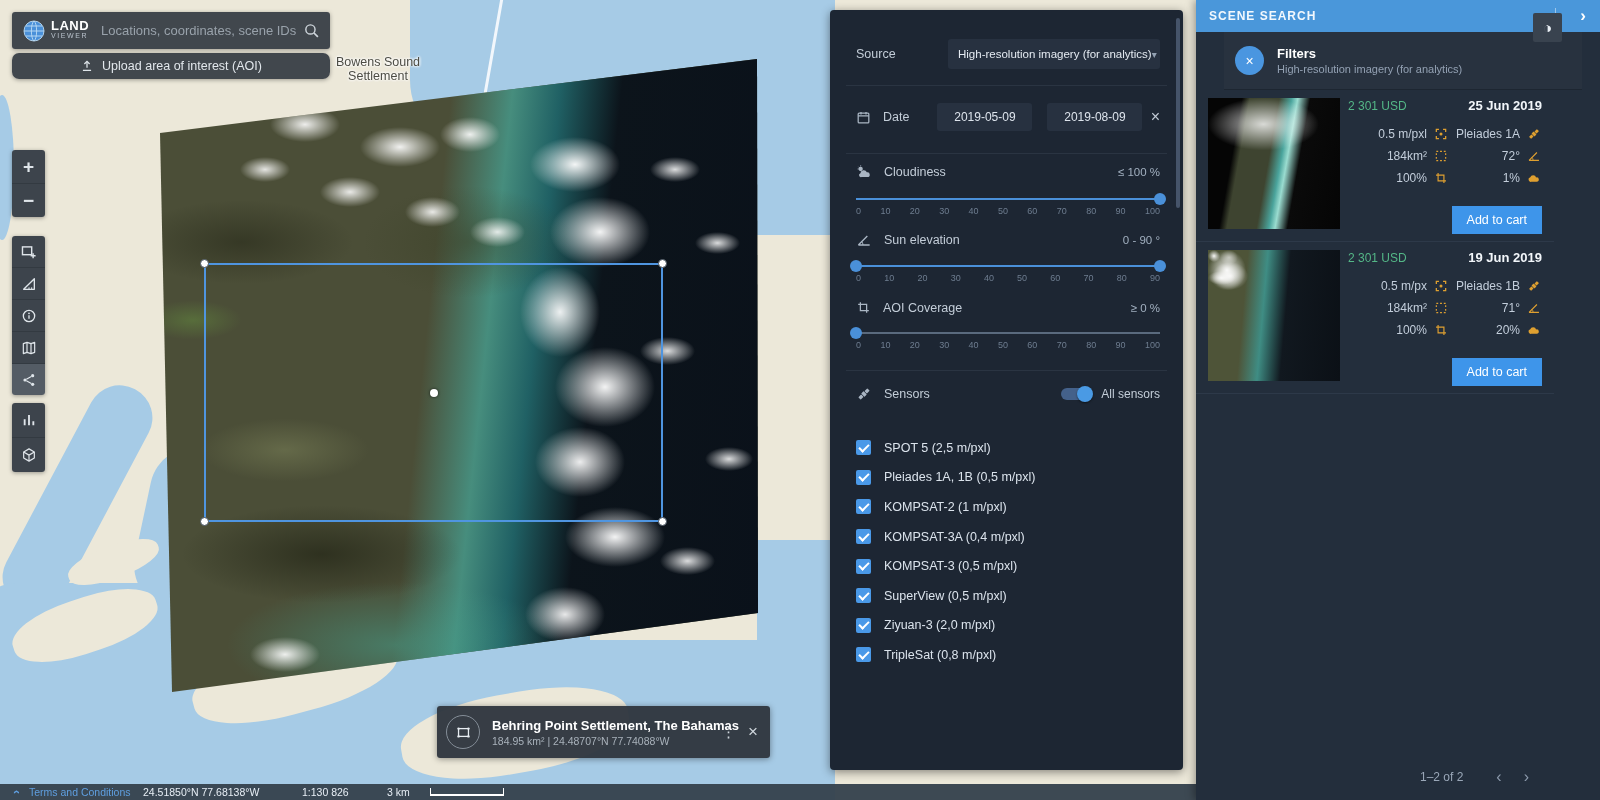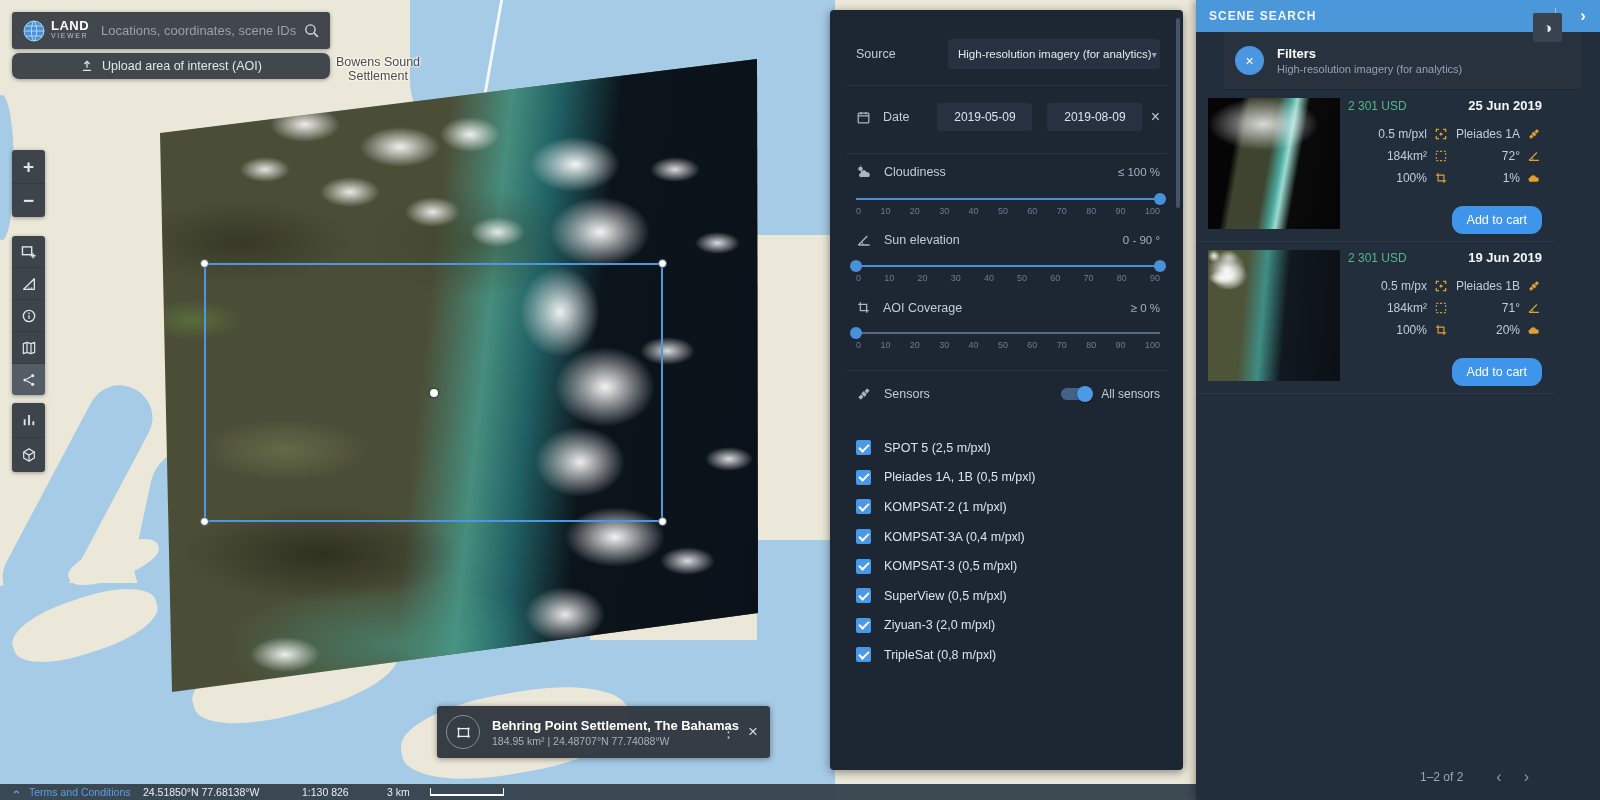--- a/index.html
+++ b/index.html
@@ -195,21 +195,21 @@
     background-repeat:no-repeat;}
   .meta{position:absolute;left:152px;right:12px;top:8px;}
   .mrow1{display:flex;align-items:baseline;}
   .price{font-size:12px;color:#54b787;}
   .rdate{margin-left:auto;font-size:13px;font-weight:bold;color:#f2f6fa;}
   .mgrid{display:grid;grid-template-columns:auto 15px auto 15px;justify-content:end;
     column-gap:7px;row-gap:8px;margin-top:14px;align-items:center;}
   .mgrid .val{font-size:12px;color:#c3cedb;text-align:right;}
   .mgrid .oicon{color:#dfa030;display:flex;}
   .cart-btn{position:absolute;right:0;top:108px;background:#3e95ea;color:#fff;border:none;
-    font-family:"Liberation Sans",sans-serif;font-size:12.5px;padding:7px 15px;border-radius:11px;cursor:pointer;}
+    font-family:"Liberation Sans",sans-serif;font-size:12.5px;padding:7px 15px;border-radius:0;cursor:pointer;}
 
   .pagination{position:absolute;left:0;bottom:0;width:358px;height:46px;display:flex;
     align-items:center;justify-content:flex-end;color:#9aa7b8;font-size:12px;}
   .pagination .plabel{margin-right:22px;}
   .pagination .pchev{font-size:16px;color:#8b99ab;padding:0 11px;cursor:pointer;}
 
   .glyph-kebab::before{content:"\22EE";}
   .glyph-close::before{content:"\00D7";}
   .glyph-caret::before{content:"\25BE";}
   .glyph-contrast::before{content:"\25D1";}

